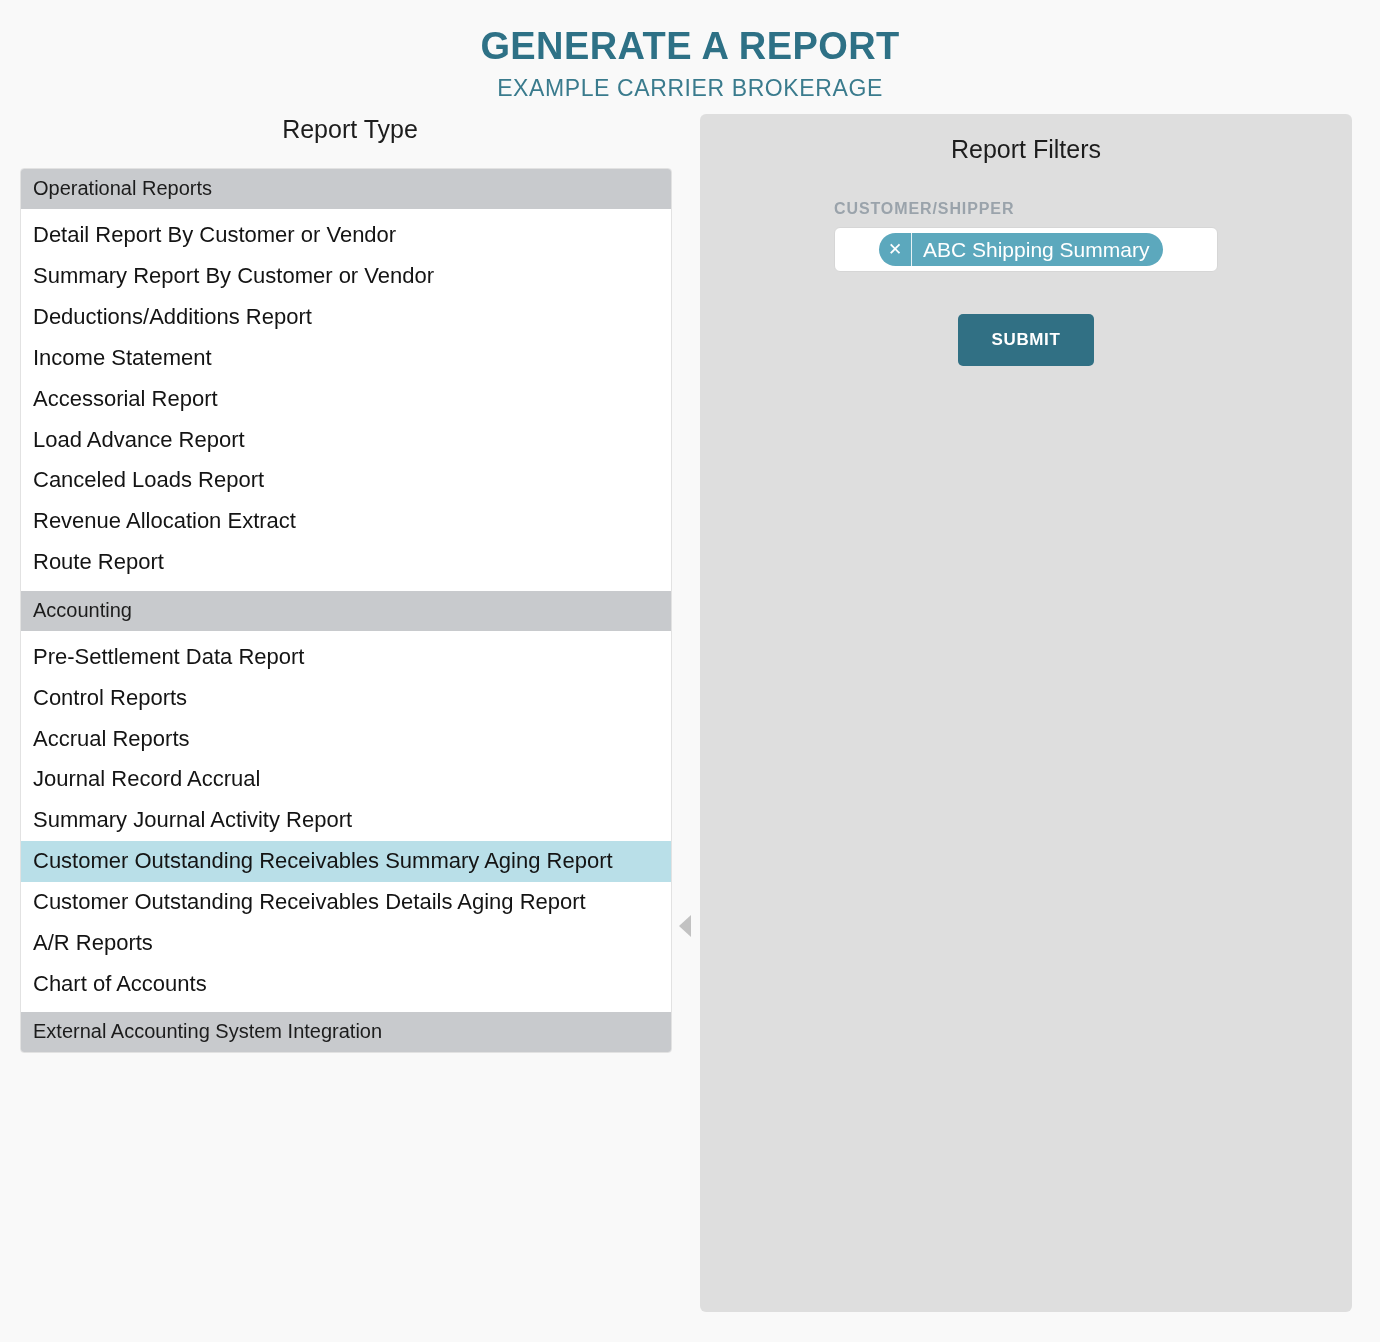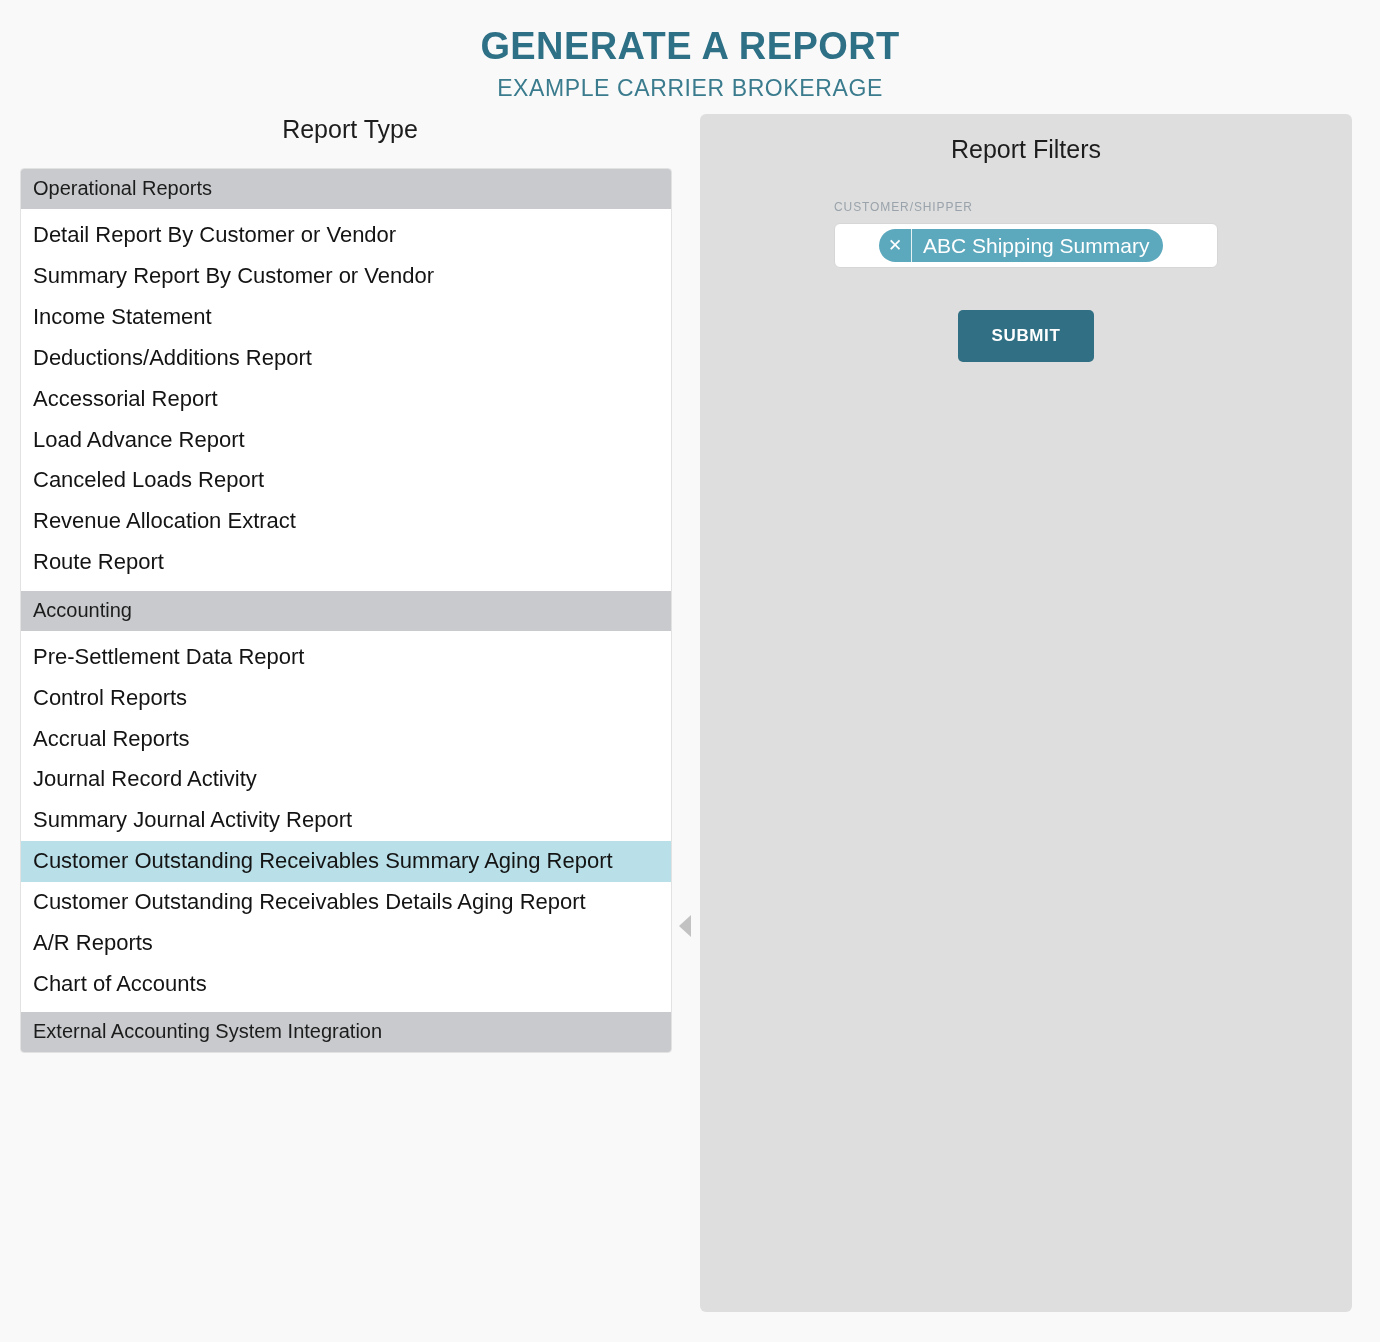--- a/index.html
+++ b/index.html
@@ -125,22 +125,22 @@
     font-size: 25px;
     color: #1d1d1d;
     margin: 0 0 36px 0;
     font-weight: 400;
     line-height: 1.2;
   }
   .filter-field {
     padding: 0 134px;
   }
   .field-label {
-    font-size: 12px;
-    font-weight: normal;
+    font-size: 16px;
+    font-weight: bold;
     letter-spacing: 0.9px;
     color: #9aa3ab;
     margin-bottom: 9px;
   }
   .multiselect {
     background: #ffffff;
     border: 1px solid #d6d6d6;
     border-radius: 6px;
     min-height: 45px;
     display: flex;
@@ -209,35 +209,35 @@
 
   <div class="left-col">
     <div class="col-heading">Report Type</div>
 
     <div class="report-list">
 
       <div class="group-header">Operational Reports</div>
       <div class="group-items">
         <div class="report-item">Detail Report By Customer or Vendor</div>
         <div class="report-item">Summary Report By Customer or Vendor</div>
+        <div class="report-item">Deductions/Additions Report</div>
         <div class="report-item">Income Statement</div>
-        <div class="report-item">Deductions/Additions Report</div>
         <div class="report-item">Accessorial Report</div>
         <div class="report-item">Load Advance Report</div>
         <div class="report-item">Canceled Loads Report</div>
         <div class="report-item">Revenue Allocation Extract</div>
         <div class="report-item">Route Report</div>
       </div>
 
       <div class="group-header">Accounting</div>
       <div class="group-items">
         <div class="report-item">Pre-Settlement Data Report</div>
         <div class="report-item">Control Reports</div>
         <div class="report-item">Accrual Reports</div>
-        <div class="report-item">Journal Record Activity</div>
+        <div class="report-item">Journal Record Accrual</div>
         <div class="report-item">Summary Journal Activity Report</div>
         <div class="report-item selected">Customer Outstanding Receivables Summary Aging Report</div>
         <div class="report-item">Customer Outstanding Receivables Details Aging Report</div>
         <div class="report-item">A/R Reports</div>
         <div class="report-item">Chart of Accounts</div>
       </div>
 
       <div class="group-header">External Accounting System Integration</div>
 
     </div>

